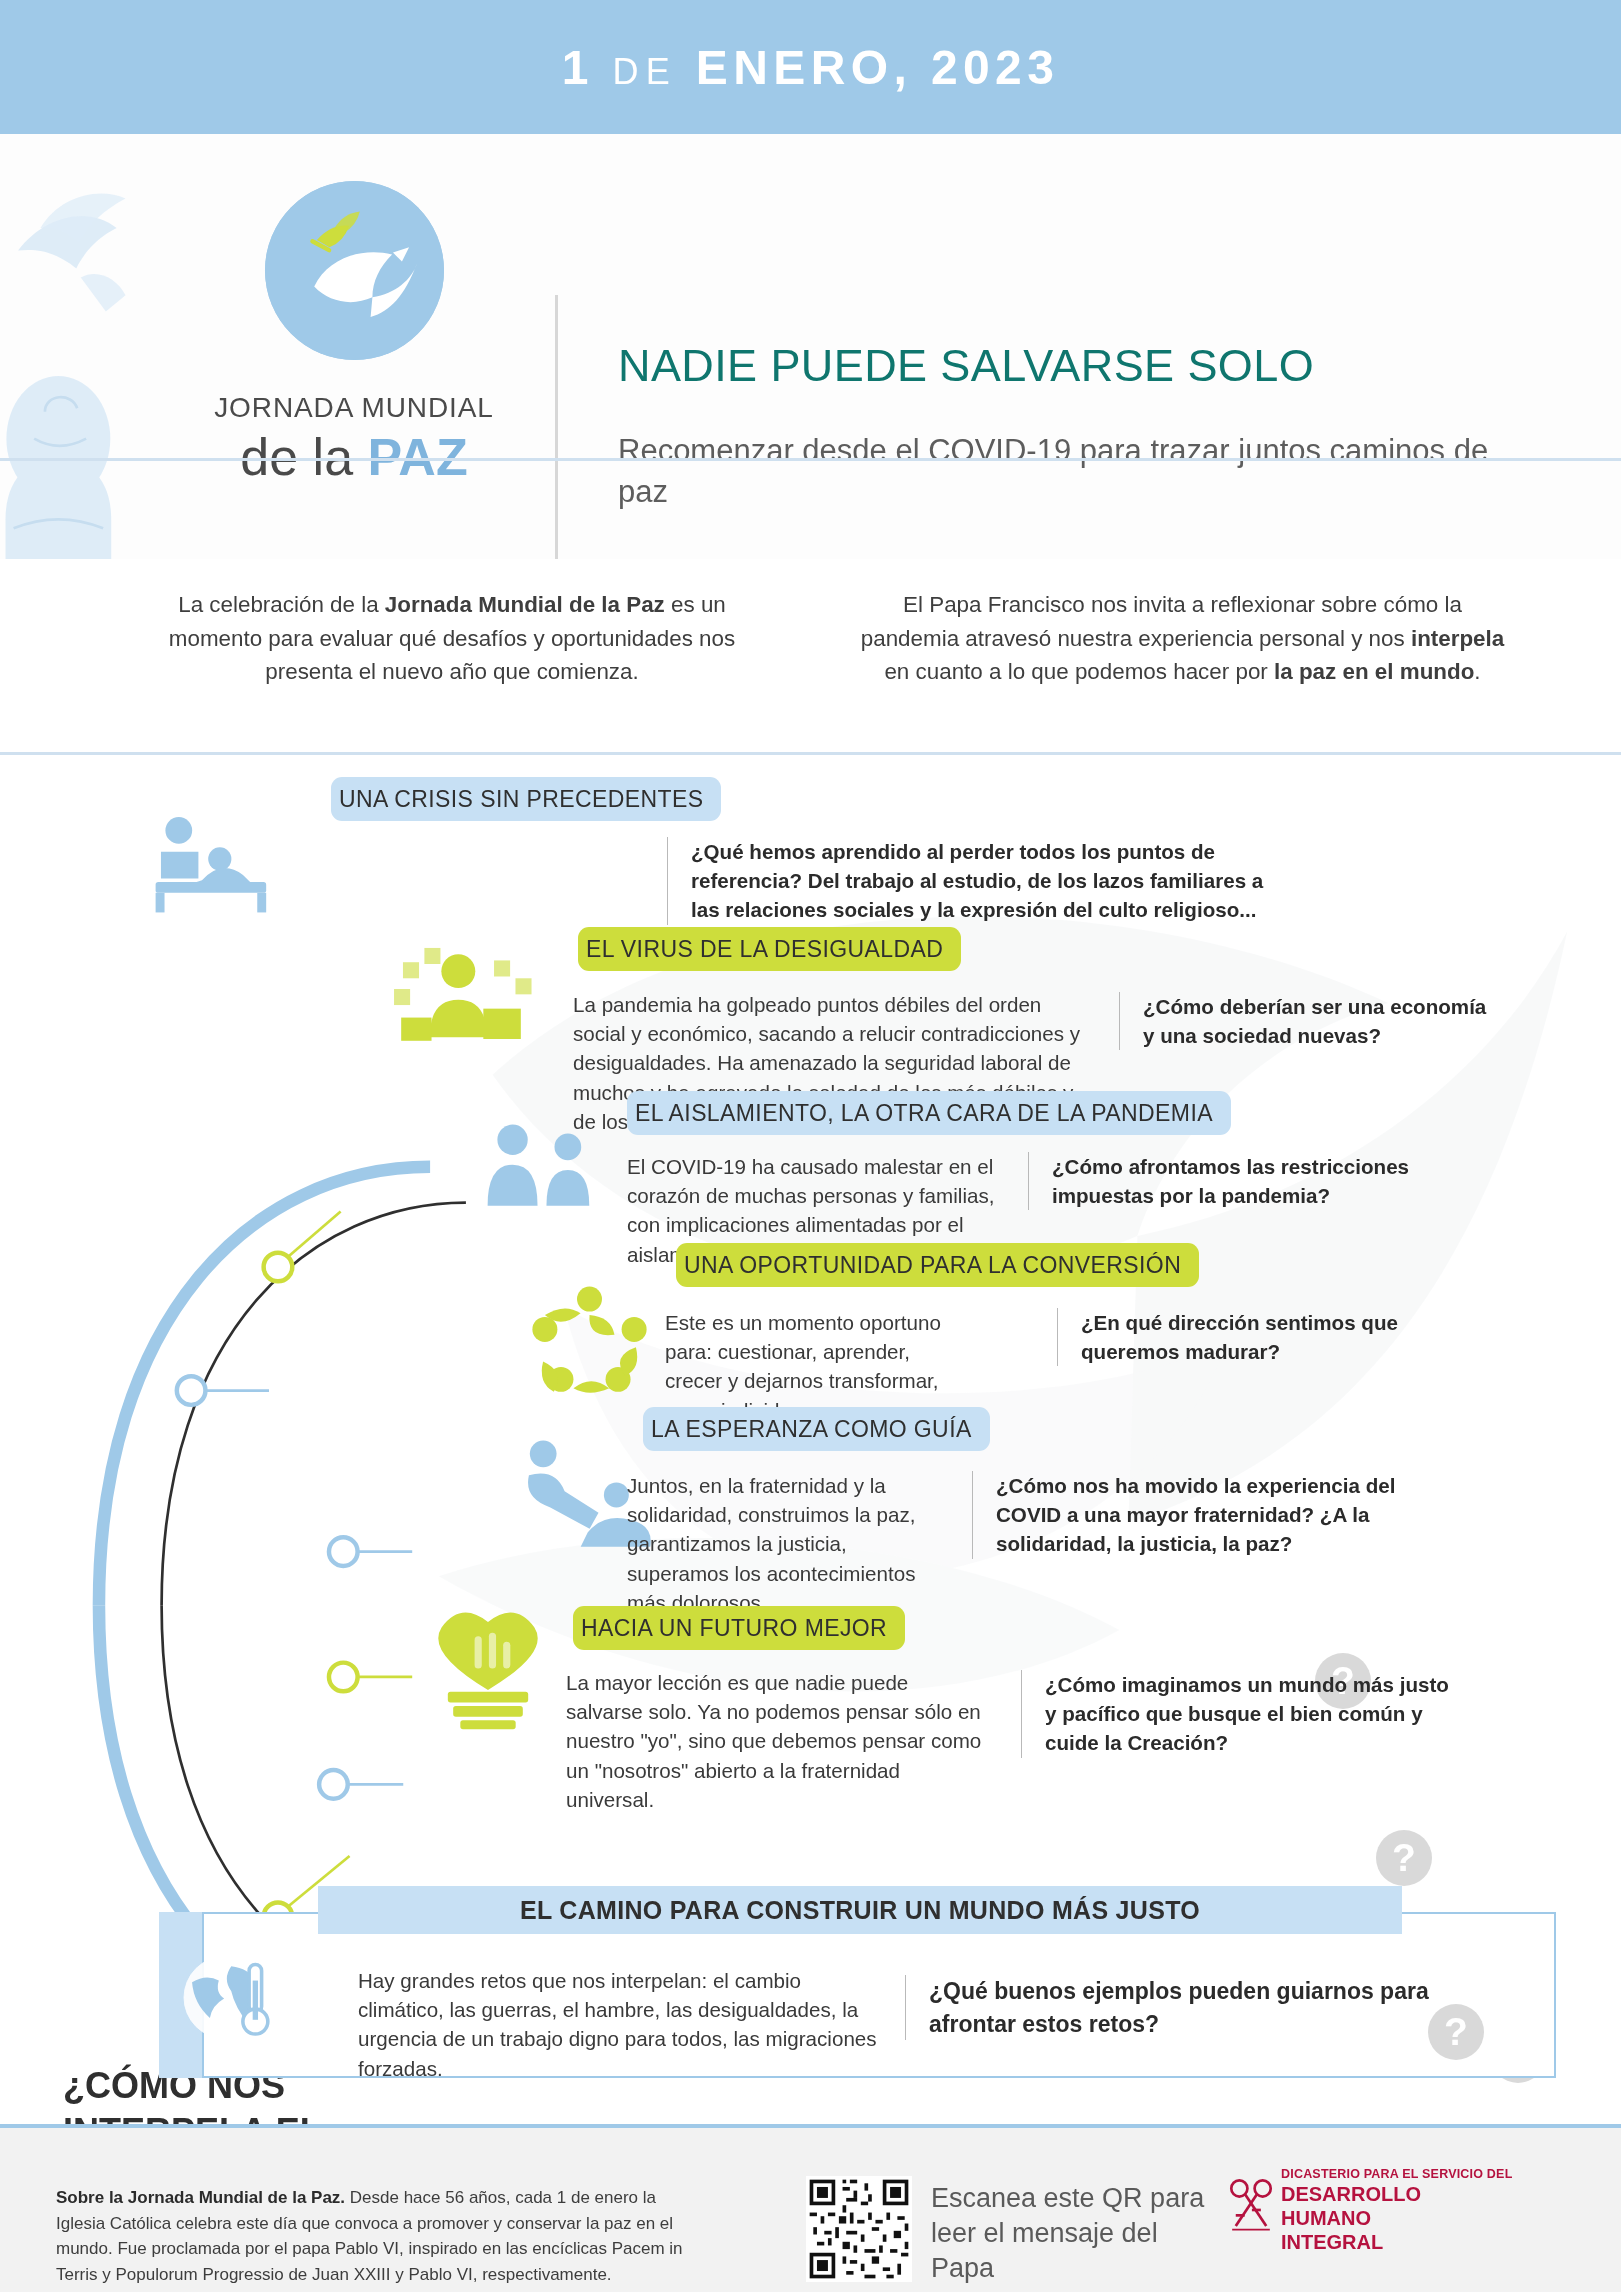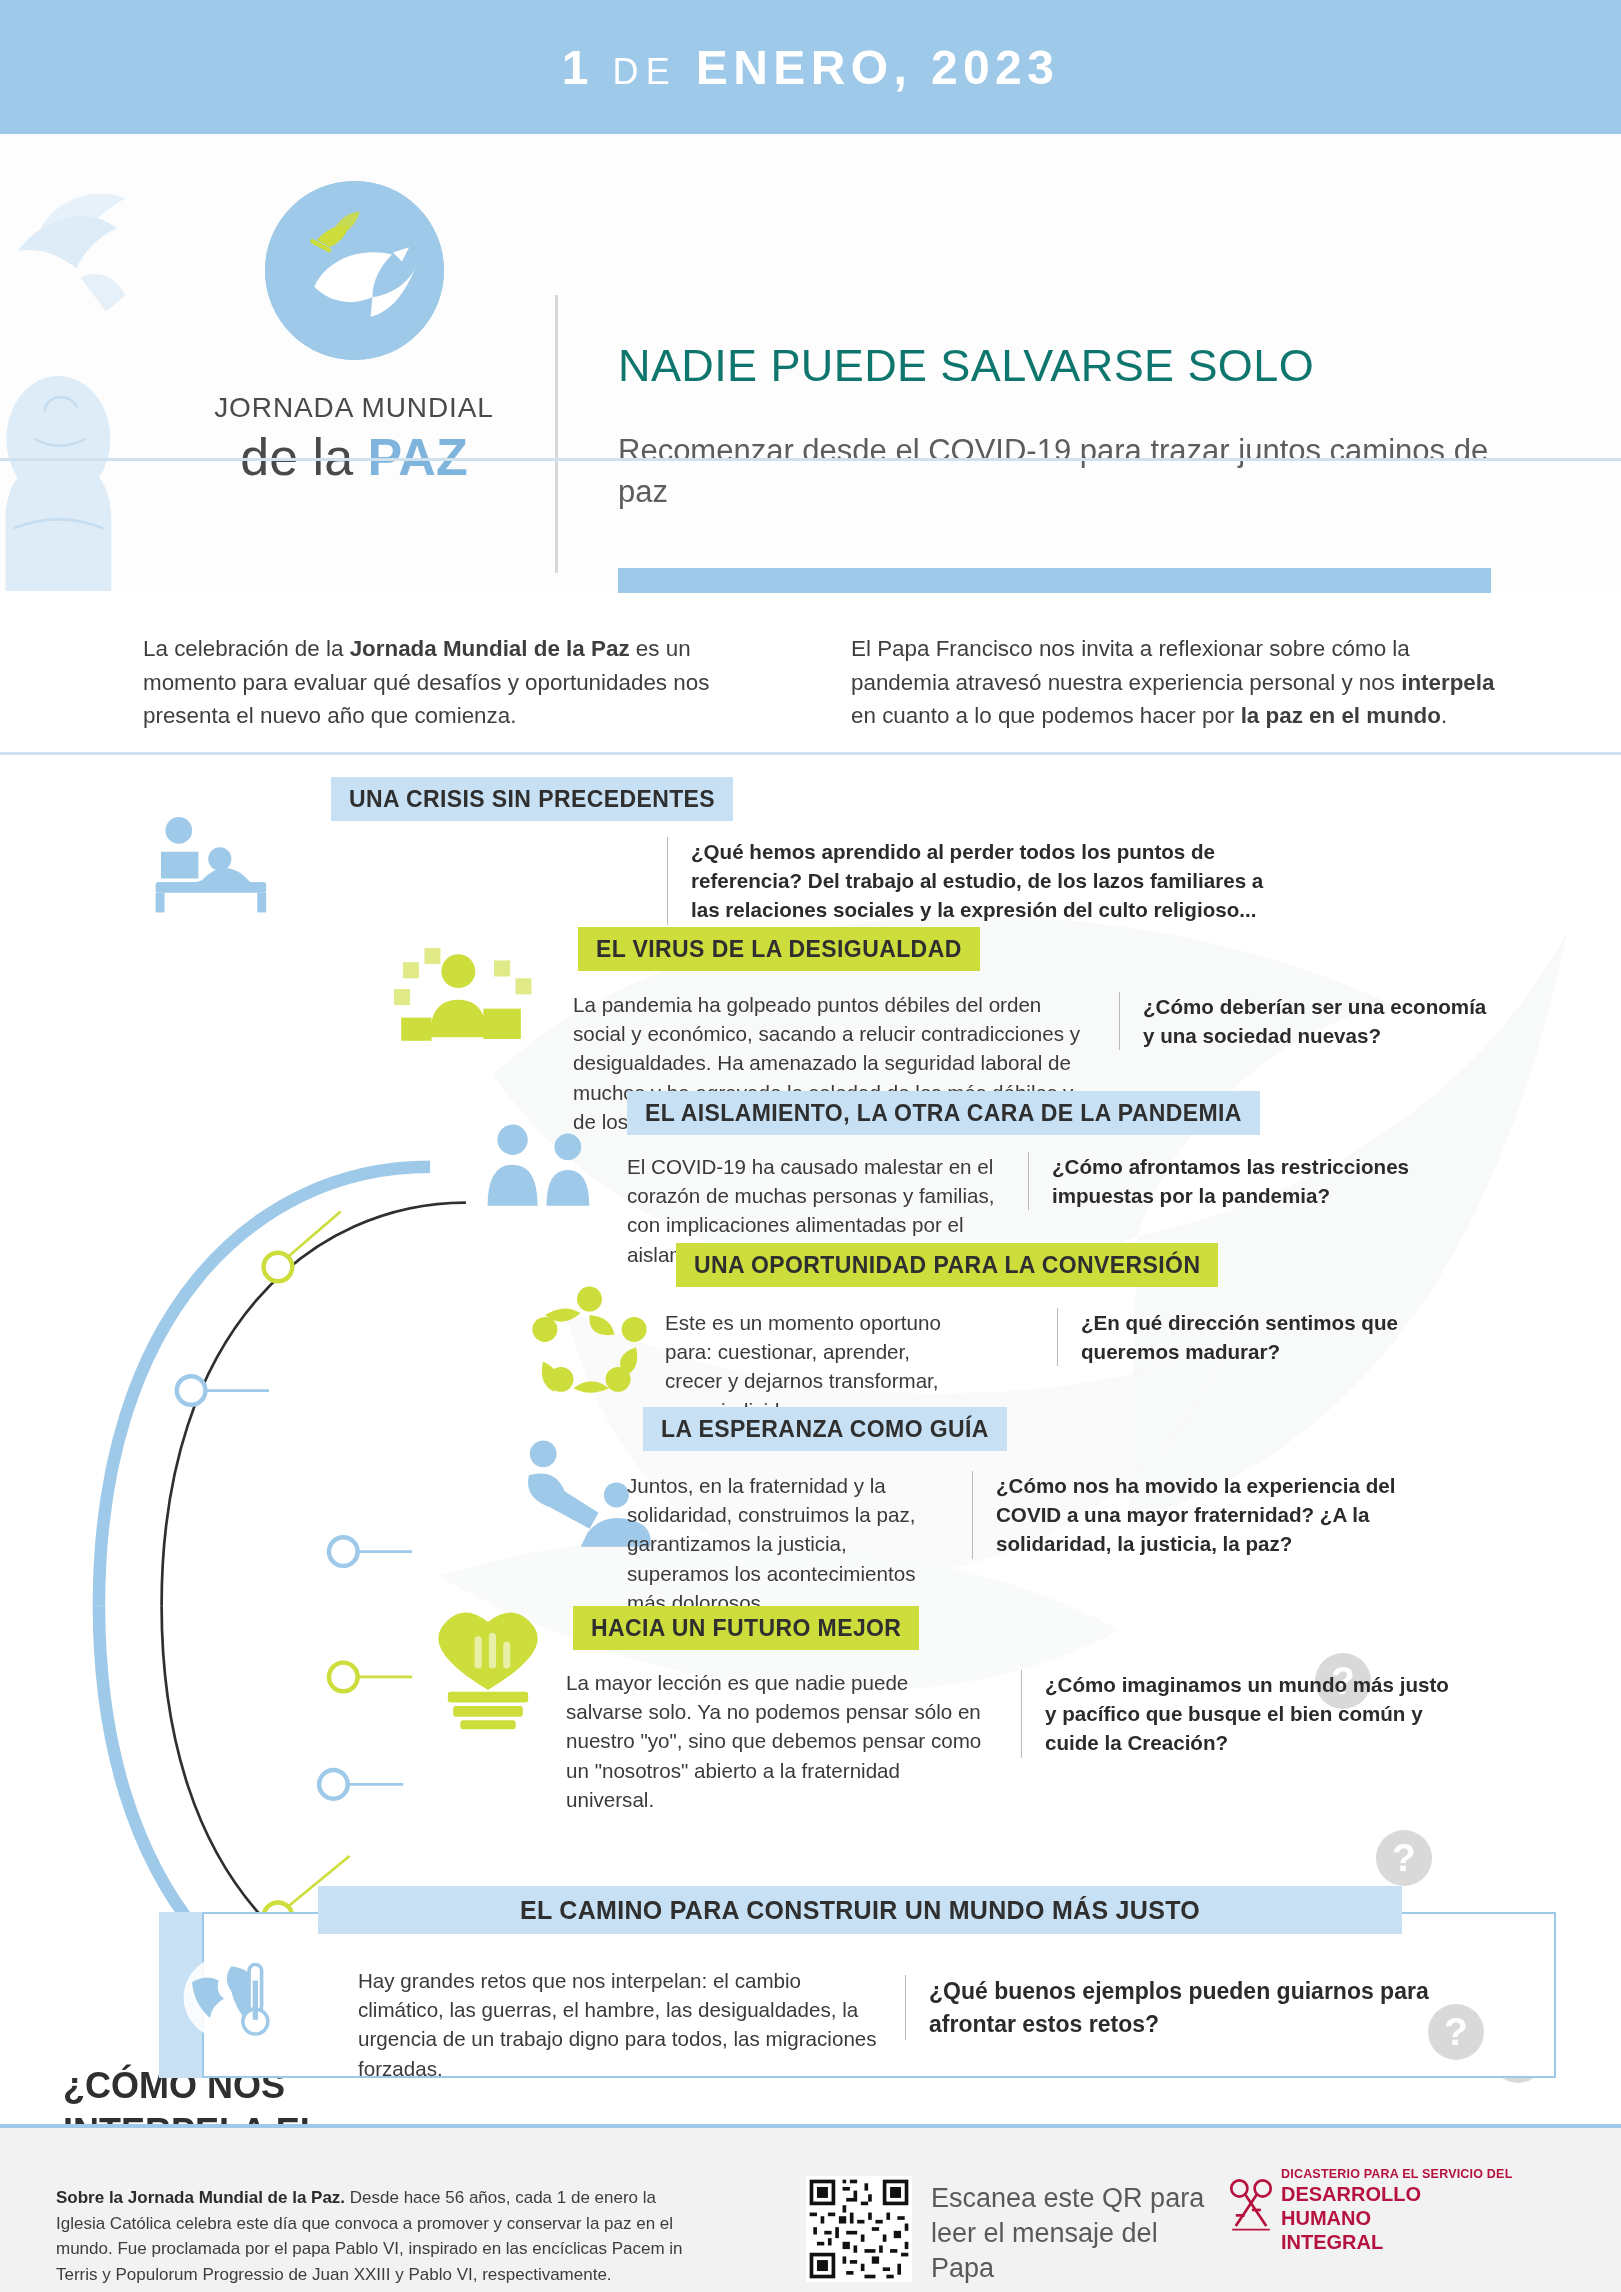--- a/index.html
+++ b/index.html
@@ -57,21 +57,21 @@
     font-size:31px;color:#5d5d5d;line-height:1.33;font-weight:400;
   }
   .msgbox{
     position:absolute;left:618px;top:434px;width:873px;min-height:99px;
     background:#9fc9e8;color:#ffffff;font-size:26px;line-height:1.45;
     padding:18px 23px;box-sizing:border-box;
   }
 
   
   .intro{
-    position:absolute;left:0;top:603px;width:1621px;height:159px;background:#ffffff;
+    position:absolute;left:0;top:559px;width:1621px;height:159px;background:#ffffff;text-align:center;
   }
   .introline{position:absolute;left:0;top:752px;width:1621px;height:2.7px;background:#cfe0ef;}
   .intro .col{
     position:absolute;top:29px;font-size:22.4px;line-height:1.5;color:#3e3e3e;
   }
   .intro .c1{left:143px;width:618px;}
   .intro .c2{left:851px;width:663px;}
 
   
   .watermark{
@@ -82,22 +82,22 @@
   .main{position:absolute;left:0;top:755px;width:1621px;height:1379px;}
 
   .bigq{
     position:absolute;left:63px;top:1308px;width:322px;
     font-size:36px;font-weight:bold;color:#2f2f2f;line-height:1.28;
   }
 
   
   .block{position:absolute;}
   .badge{
-    display:inline-block;padding:9px 18px 8px 18px;font-size:23px;font-weight:bold;
-    letter-spacing:0.4px;color:#2f2f2f;
+    display:inline-block;padding:9px 18px 8px 8px;font-size:23px;font-weight:normal;
+    letter-spacing:0.4px;color:#2f2f2f;border-radius:11px;
   }
   .badge.blue{background:#c7e0f4;}
   .badge.green{background:#cddd3c;}
   .bodytext{
     font-size:20.6px;line-height:1.42;color:#3a3a3a;
   }
   .qtext{
     font-size:20.6px;line-height:1.42;color:#2b2b2b;font-weight:bold;
   }
   .qleftrule{border-left:1.8px solid #b9b9b9;padding-left:23px;}

